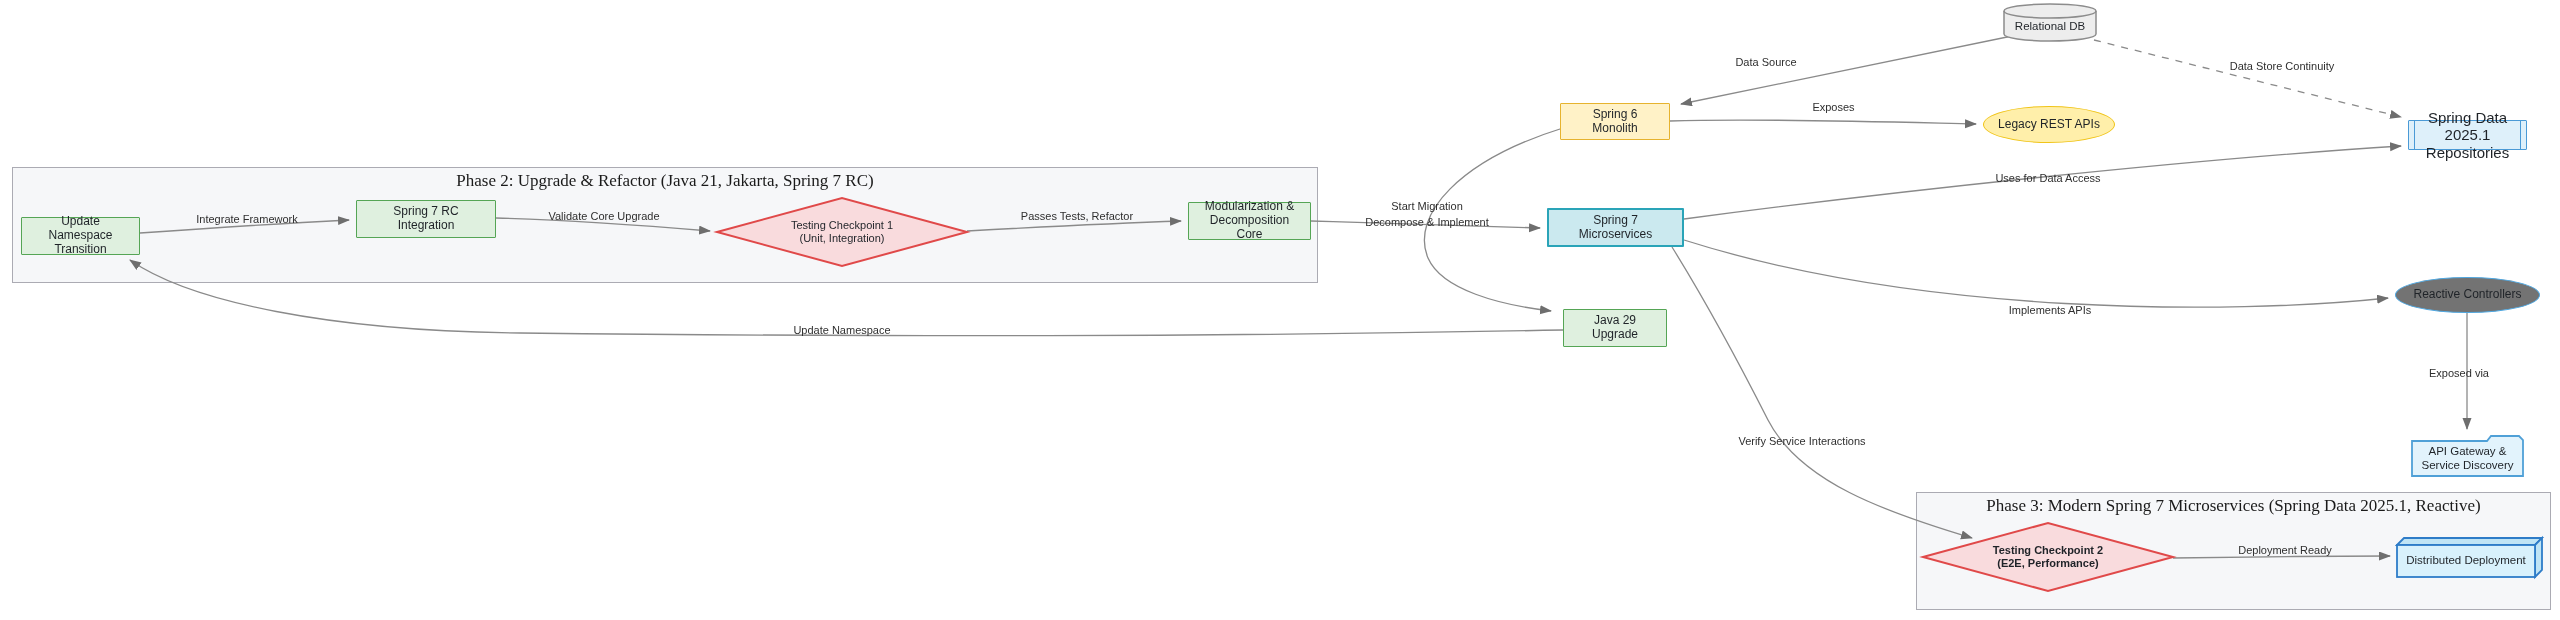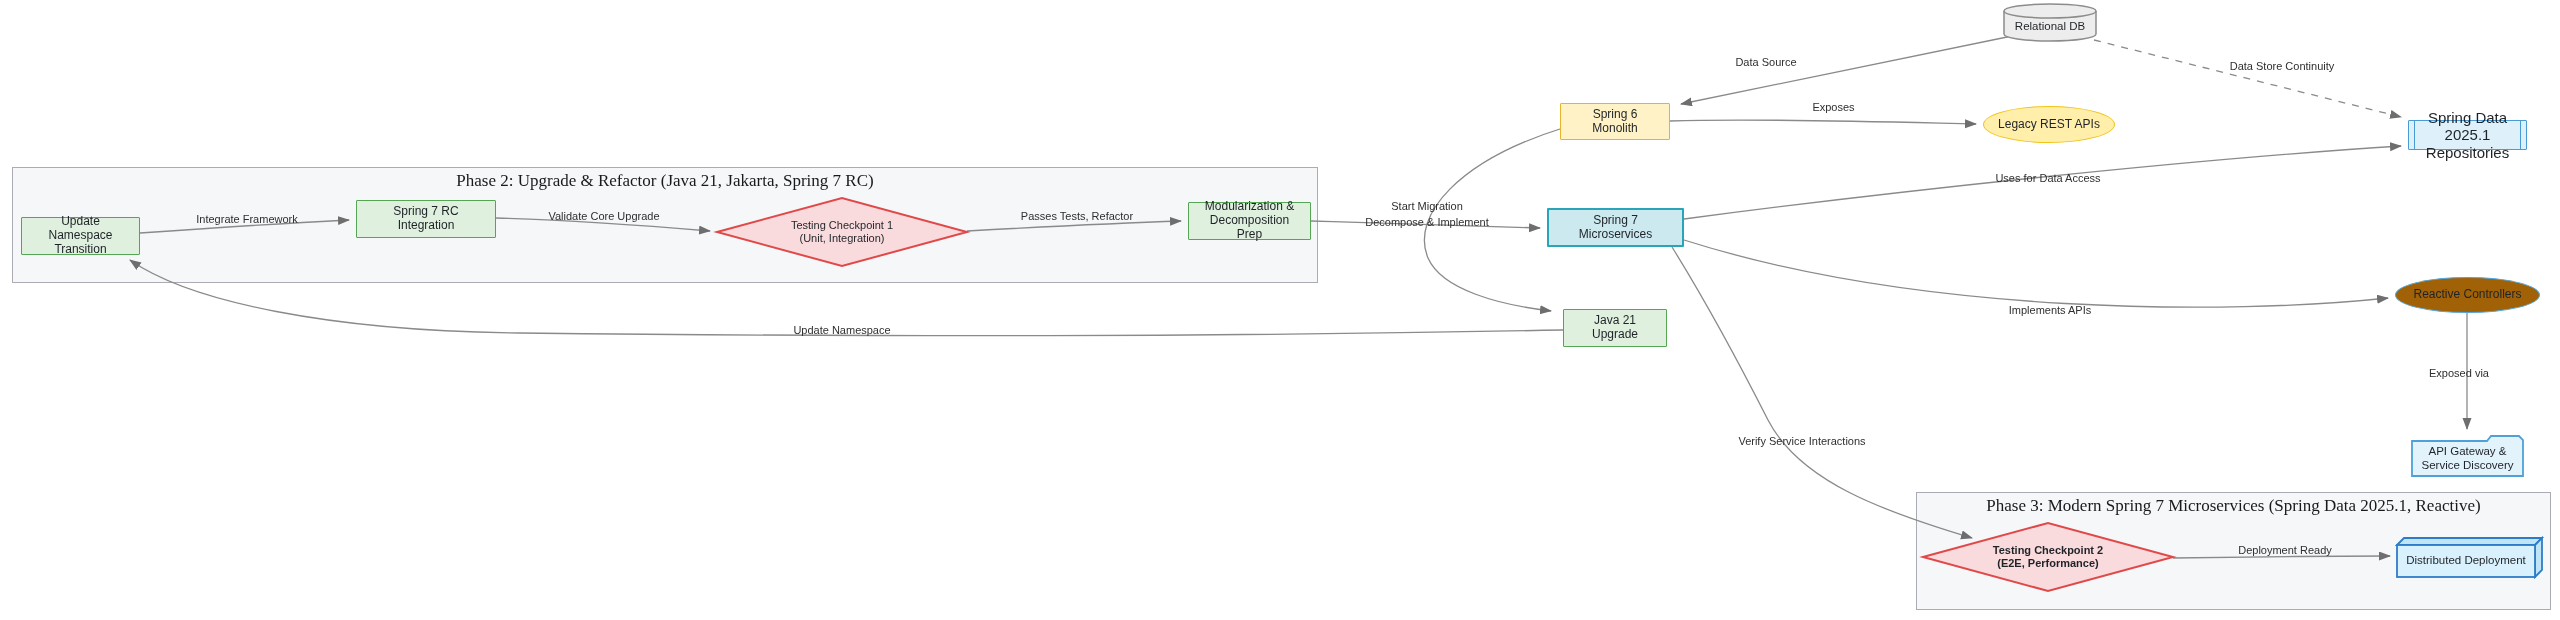--- a/index.html
+++ b/index.html
@@ -24,21 +24,21 @@
   .node{position:absolute;z-index:2;display:flex;flex-direction:column;align-items:center;
         justify-content:center;text-align:center;font-size:12px;line-height:1.15;
         color:var(--nodetext);box-sizing:border-box;padding:14px;}
   .rect{border:1.6px solid;border-radius:1px;}
   .green{background:var(--green-f);border-color:var(--green-s);}
   .yellow{background:var(--yellow-f);border-color:var(--yellow-s);}
   .teal{background:var(--teal-f);border-color:var(--teal-s);}
   .blue{background:var(--blue-f);border-color:var(--blue-s);}
   .ellipse{border:1.8px solid;border-radius:50%;}
   .ellipse.yellow2{background:var(--yellow2-f);border-color:var(--yellow2-s);}
-  .ellipse.blue{background:#a16207;border-color:#4fa7e0;}
+  .ellipse.blue{background:#737373;border-color:#4fa7e0;}
   .sub-bar{position:absolute;top:0;bottom:0;width:0;border-left:1.5px solid var(--blue-s);}
   .shape-label{position:absolute;z-index:3;display:flex;flex-direction:column;align-items:center;
         justify-content:center;text-align:center;font-size:11.5px;line-height:1.2;color:var(--nodetext);}
   .edge-label{position:absolute;z-index:4;transform:translate(-50%,-50%);
         font-size:11px;color:var(--labelc);white-space:nowrap;}
 </style>
 </head>
 <body>
 
 <div id="canvas">
@@ -97,33 +97,33 @@
     <span>Update Namespace</span>
     <span>Transition</span>
   </div>
 
   <div class="node rect green" style="left:356px;top:200px;width:140px;height:38px;">
     <span>Spring 7 RC Integration</span>
   </div>
 
   <div class="node rect green" style="left:1188px;top:202px;width:123px;height:38px;">
     <span>Modularization &amp;</span>
-    <span>Decomposition Prep</span>
+    <span>Decomposition Core</span>
   </div>
 
   <div class="node rect yellow" style="left:1560px;top:103px;width:110px;height:37px;">
     <span>Spring 6 Monolith</span>
   </div>
 
   <div class="node rect teal" style="left:1547px;top:208px;width:137px;height:39px;border-width:2px;">
     <span>Spring 7 Microservices</span>
   </div>
 
   <div class="node rect green" style="left:1563px;top:309px;width:104px;height:38px;">
-    <span>Java 21 Upgrade</span>
+    <span>Java 29 Upgrade</span>
   </div>
 
   <div class="node ellipse yellow2" style="left:1983px;top:106px;width:132px;height:37px;">
     <span>Legacy REST APIs</span>
   </div>
 
   <div class="node ellipse blue" style="left:2395px;top:277px;width:145px;height:36px;">
     <span>Reactive Controllers</span>
   </div>
 

